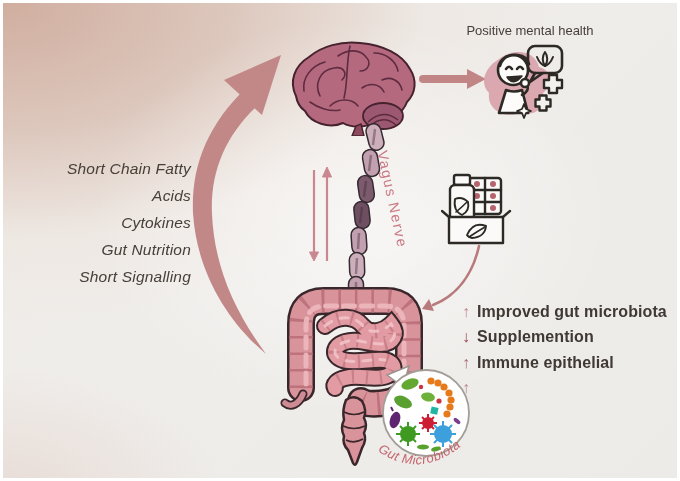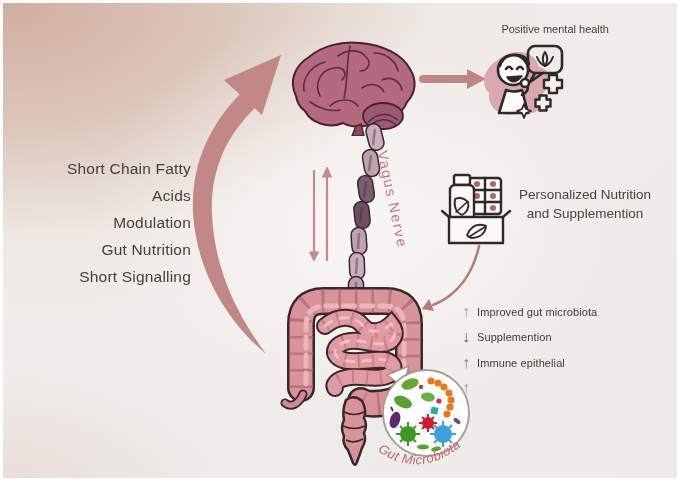--- a/index.html
+++ b/index.html
@@ -8,29 +8,29 @@
     box-sizing:border-box;border:3px solid #ffffff;
     background:
       radial-gradient(55% 60% at 52% 45%, rgba(255,255,255,0.55), rgba(255,255,255,0) 70%),
       radial-gradient(120% 95% at 0% 0%, #d0ae9f 0%, rgba(208,174,159,0.6) 28%, rgba(232,216,206,0.22) 52%, rgba(238,235,230,0) 72%),
       radial-gradient(55% 45% at 0% 104%, rgba(216,180,168,0.30), rgba(238,235,230,0) 60%),
       linear-gradient(135deg,#f0ece7 0%,#efedea 45%,#ecebe8 100%);
     font-family:"Liberation Sans", sans-serif;
   }
   .abs{position:absolute;}
   .signals{left:28px;top:152px;width:160px;text-align:right;color:#474039;
-    font-size:15.5px;font-weight:500;line-height:27px;letter-spacing:.2px;}
-  .pos-label{left:448px;top:20px;width:158px;text-align:right;color:#453e39;font-size:11px;font-weight:500;}
+    font-size:15.5px;font-weight:500;line-height:27px;letter-spacing:.2px;font-style:italic;}
+  .pos-label{left:448px;top:20px;width:158px;text-align:center;color:#453e39;font-size:13px;font-weight:500;}
   .nut-label{left:512px;top:182px;width:140px;text-align:center;color:#4a423d;font-size:13.5px;font-weight:500;line-height:19px;}
   .vagus{left:387px;top:146px;color:#cb7984;font-size:14.5px;letter-spacing:1.5px;font-weight:500;
     transform:rotate(78deg);transform-origin:left top;white-space:nowrap;}
   .outcomes{left:459px;top:296px;}
   .outcome-row{display:flex;align-items:center;height:25.5px;}
   .outcome-arrow{width:15px;font-size:16px;font-weight:bold;line-height:1;}
-  .outcome-label{font-size:11px;color:#3f3833;font-weight:400;letter-spacing:.1px;}
+  .outcome-label{font-size:16px;color:#3f3833;font-weight:700;letter-spacing:.1px;}
   .arr-u1{color:#c08a92;} .arr-d2{color:#9c4a52;} .arr-u3{color:#a96b74;} .arr-u4{color:#bd8b92;}
   svg{display:block;}
 </style>
 </head>
 <body>
 
 <div class="canvas">
 
   <svg class="abs" style="left:0;top:0;" width="674" height="475" viewBox="0 0 674 475">
 
@@ -234,31 +234,27 @@
         <line x1="8" y1="48" x2="1" y2="42"></line>
         <line x1="62" y1="48" x2="69" y2="42"></line>
         <path d="M 26,66 Q 32,52 45,57 Q 44,68 31,69 Q 27,68 26,66 Z" fill="none" stroke-width="1.9"></path>
         <path d="M 28,68 Q 37,62 44,58" fill="none" stroke-width="1.6"></path>
       </g>
     </g>
   </svg>
 
   <div class="abs signals">
     <div>Short Chain Fatty Acids</div>
-    <div>Modulation</div>
+    <div>Cytokines</div>
     <div>Gut Nutrition</div>
     <div>Short Signalling</div>
   </div>
 
   <div class="abs pos-label">Positive mental health</div>
 
-  <div class="abs nut-label">
-    <div>Personalized Nutrition</div>
-    <div>and Supplemention</div>
-  </div>
 
   <div class="abs vagus">Vagus Nerve</div>
 
   <div class="abs outcomes">
     <div class="outcome-row">
       <span class="outcome-arrow arr-u1">↑</span>
       <span class="outcome-label">Improved gut microbiota</span>
     </div>
     <div class="outcome-row">
       <span class="outcome-arrow arr-d2">↓</span>

